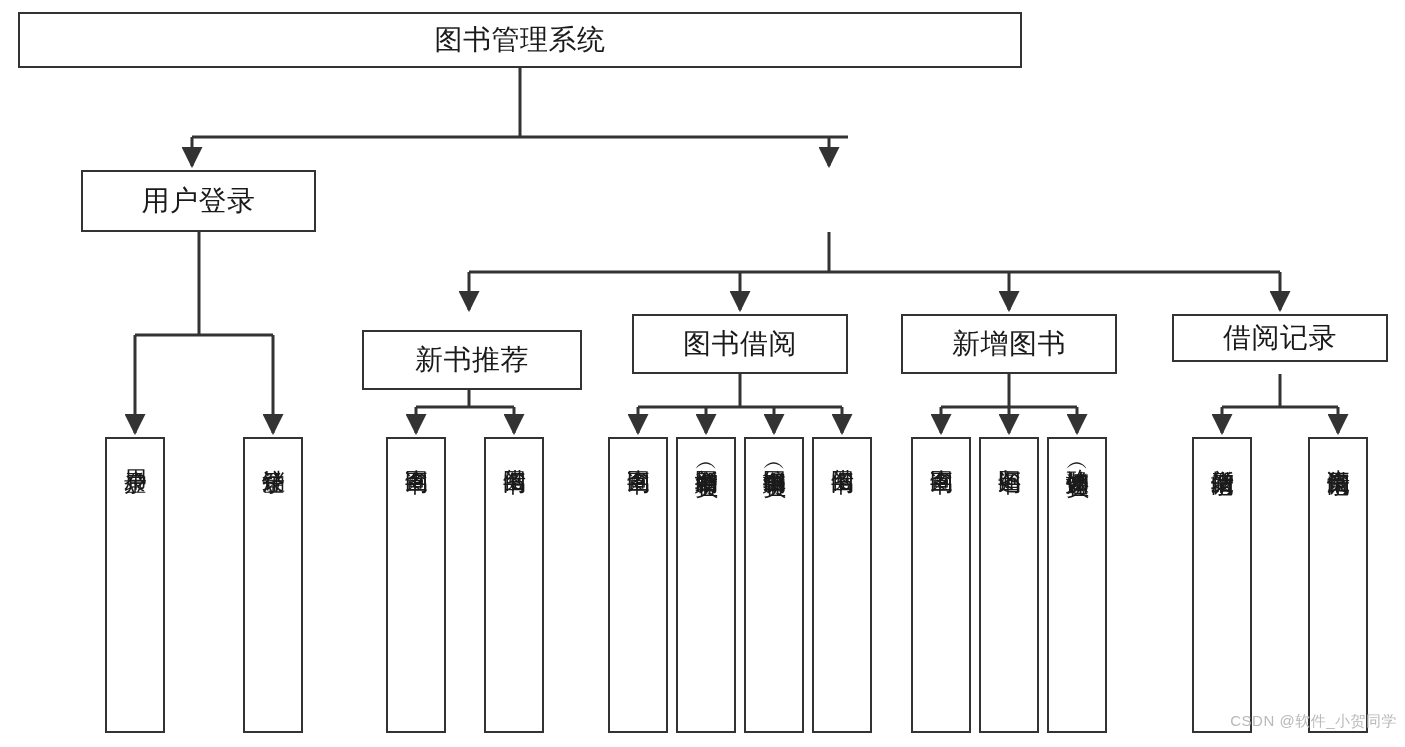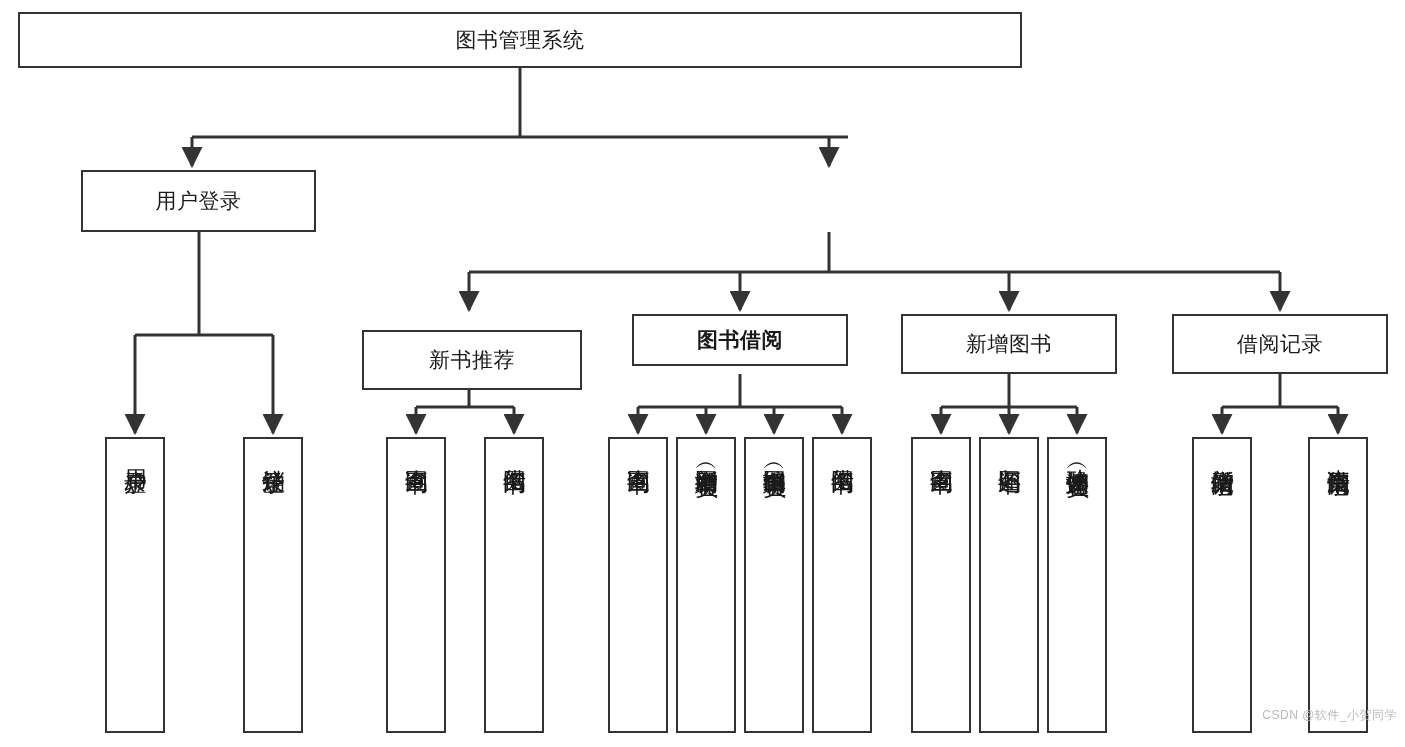--- a/index.html
+++ b/index.html
@@ -34,40 +34,40 @@
     justify-content: center;
     color: #1a1a1a;
   }
   .node-label {
     display: block;
     text-align: center;
     line-height: 1.06;
     letter-spacing: 0.5px;
   }
   .node.horizontal .node-label {
-    font-size: 21px;
+    font-size: 28px;
   }
   .node.vertical {
     align-items: flex-start;
     justify-content: center;
     padding-top: 12px;
   }
   .node.vertical .node-label {
     writing-mode: vertical-rl;
     text-orientation: upright;
     font-size: 23px;
     line-height: 1.04;
     letter-spacing: 1px;
     white-space: nowrap;
   }
   #watermark {
     position: absolute;
     right: 8px;
-    bottom: 23px;
-    font-size: 12px;
+    bottom: 16px;
+    font-size: 15px;
     color: #b9b9b9;
     letter-spacing: 0.5px;
     white-space: nowrap;
     pointer-events: none;
   }
 </style>
 </head>
 <body>
 
 <div id="canvas">
@@ -126,27 +126,27 @@
     <span class="node-label">图书管理系统</span>
   </div>
 
   <div class="node horizontal" style="left:81px; top:170px; width:235px; height:62px;">
     <span class="node-label">用户登录</span>
   </div>
 
   <div class="node horizontal" style="left:362px; top:330px; width:220px; height:60px;">
     <span class="node-label">新书推荐</span>
   </div>
-  <div class="node horizontal" style="left:632px; top:314px; width:216px; height:52px;font-weight:bold;">
+  <div class="node horizontal" style="left:632px; top:314px; width:216px; height:60px;">
     <span class="node-label">图书借阅</span>
   </div>
   <div class="node horizontal" style="left:901px; top:314px; width:216px; height:60px;">
     <span class="node-label">新增图书</span>
   </div>
-  <div class="node horizontal" style="left:1172px; top:314px; width:216px; height:60px;">
+  <div class="node horizontal" style="left:1172px; top:314px; width:216px; height:48px;">
     <span class="node-label">借阅记录</span>
   </div>
 
   <div class="node vertical" style="left:105px; top:437px; width:60px; height:296px;">
     <span class="node-label">用户登录</span>
   </div>
   <div class="node vertical" style="left:243px; top:437px; width:60px; height:296px;">
     <span class="node-label">注销登录</span>
   </div>
 

